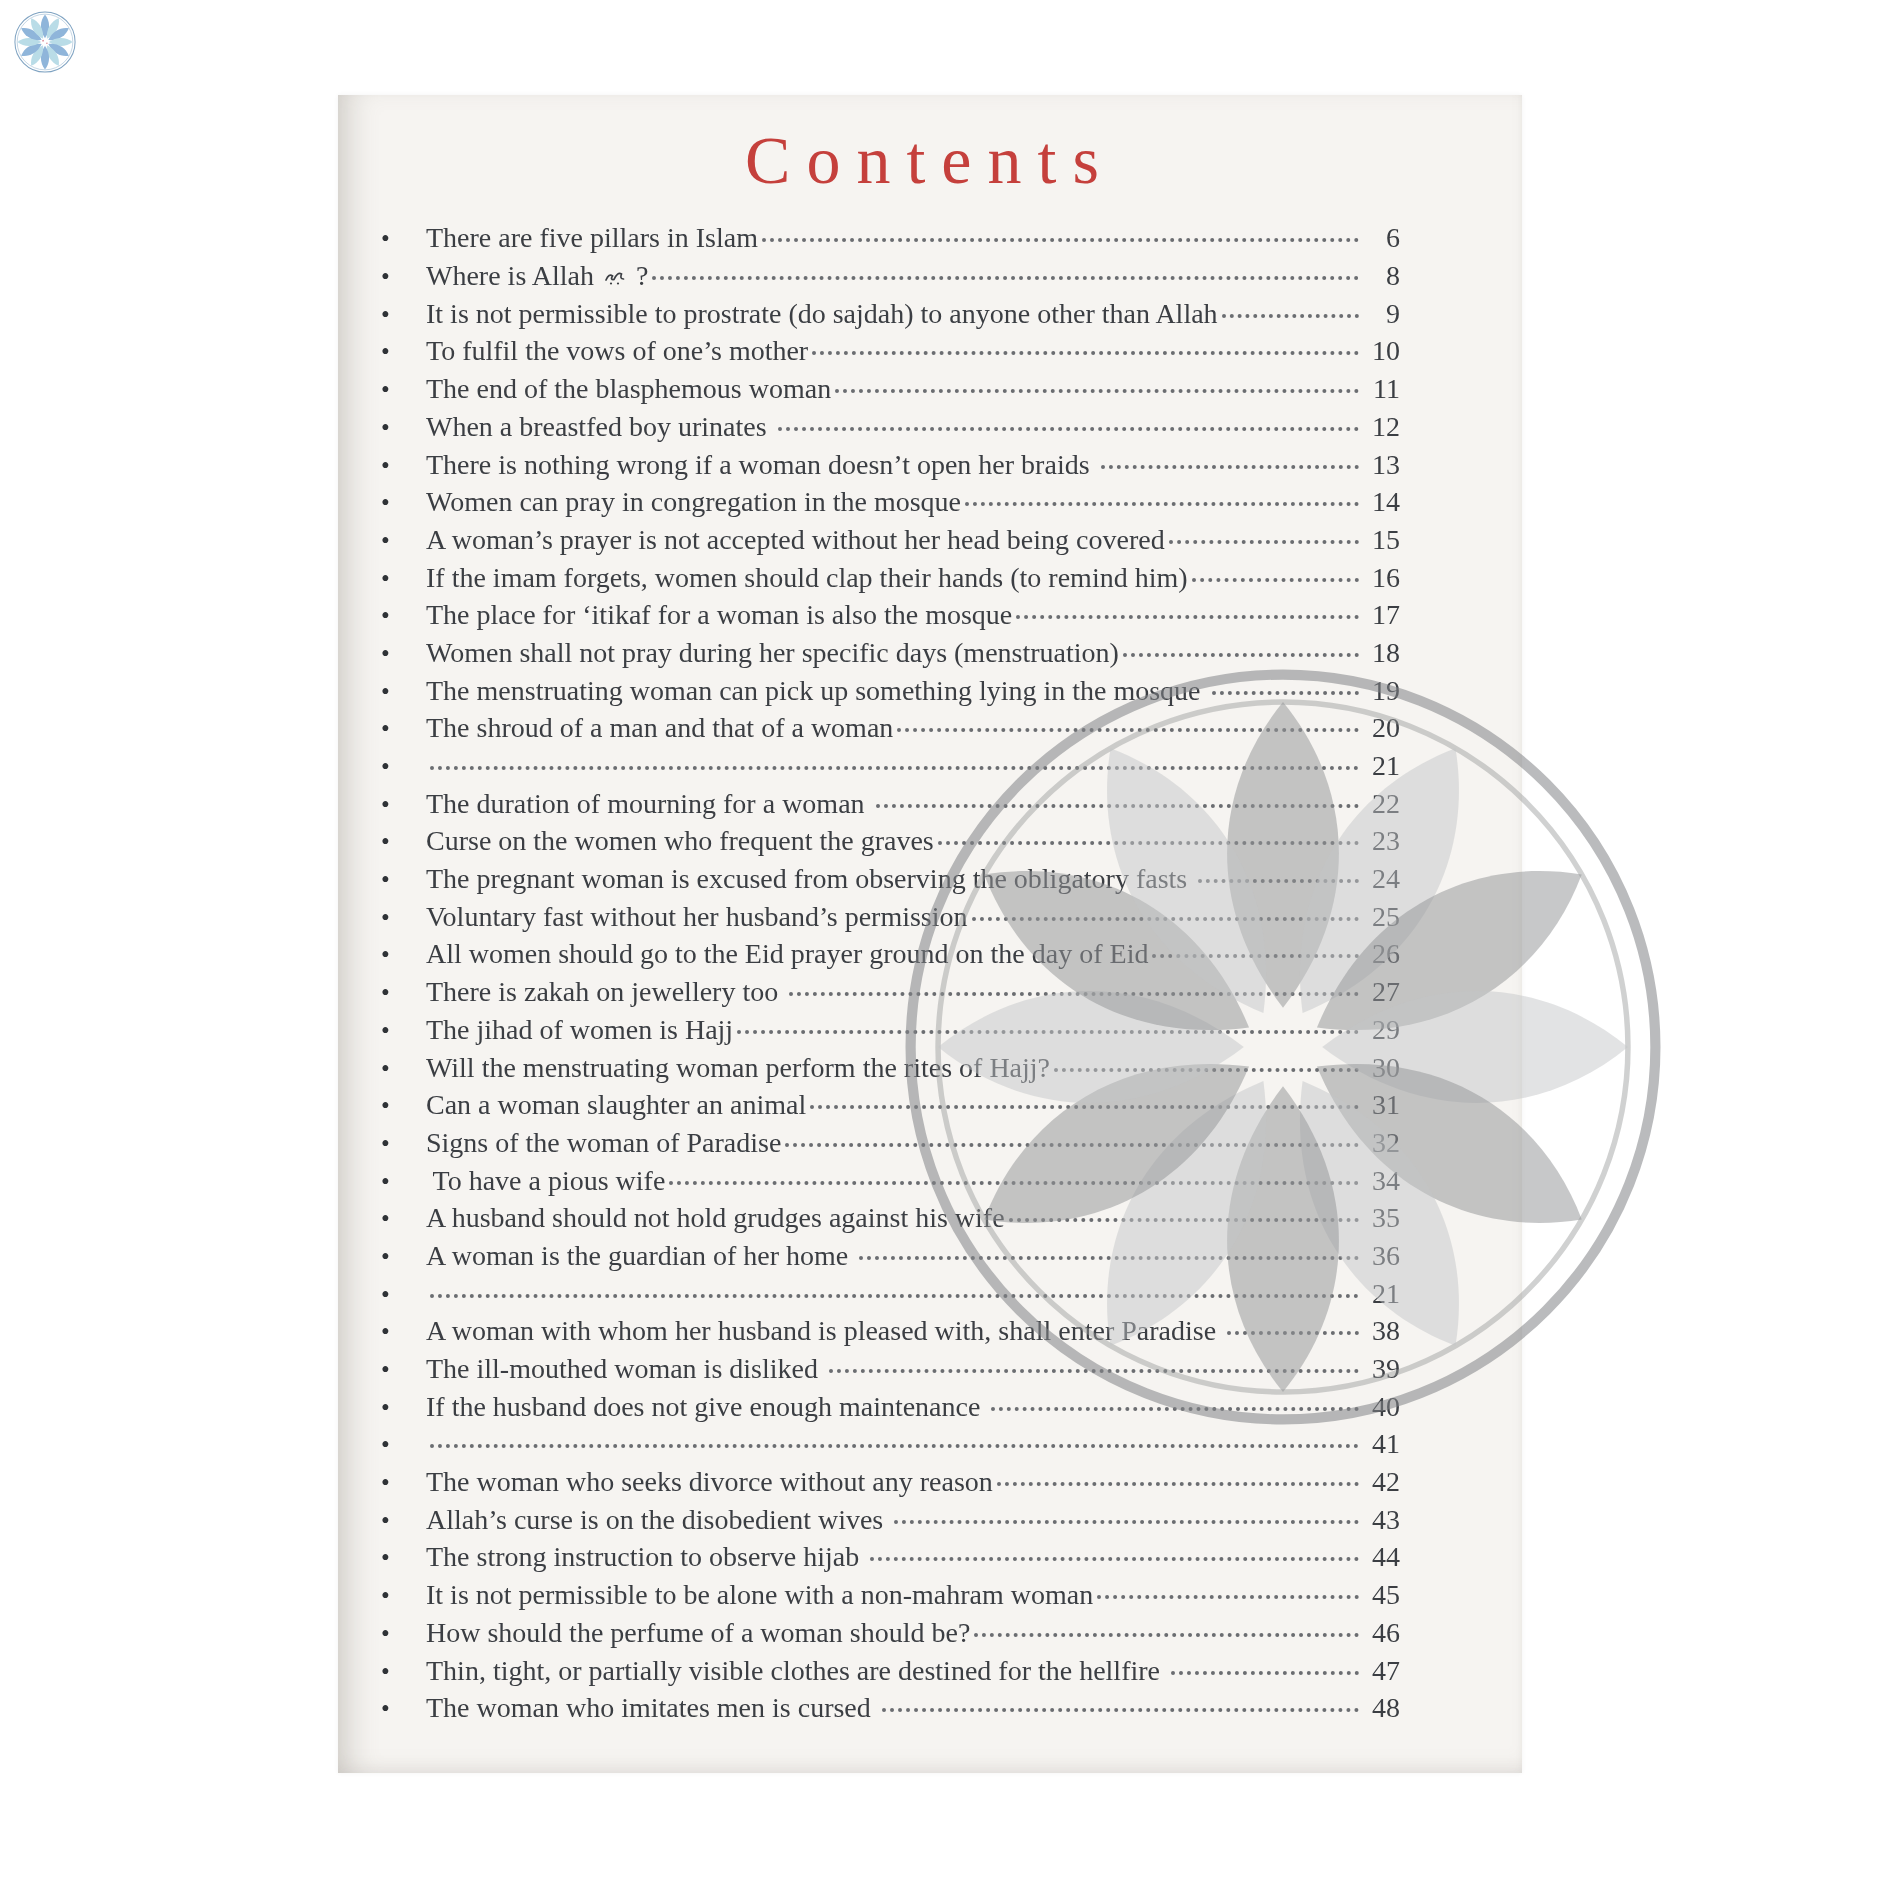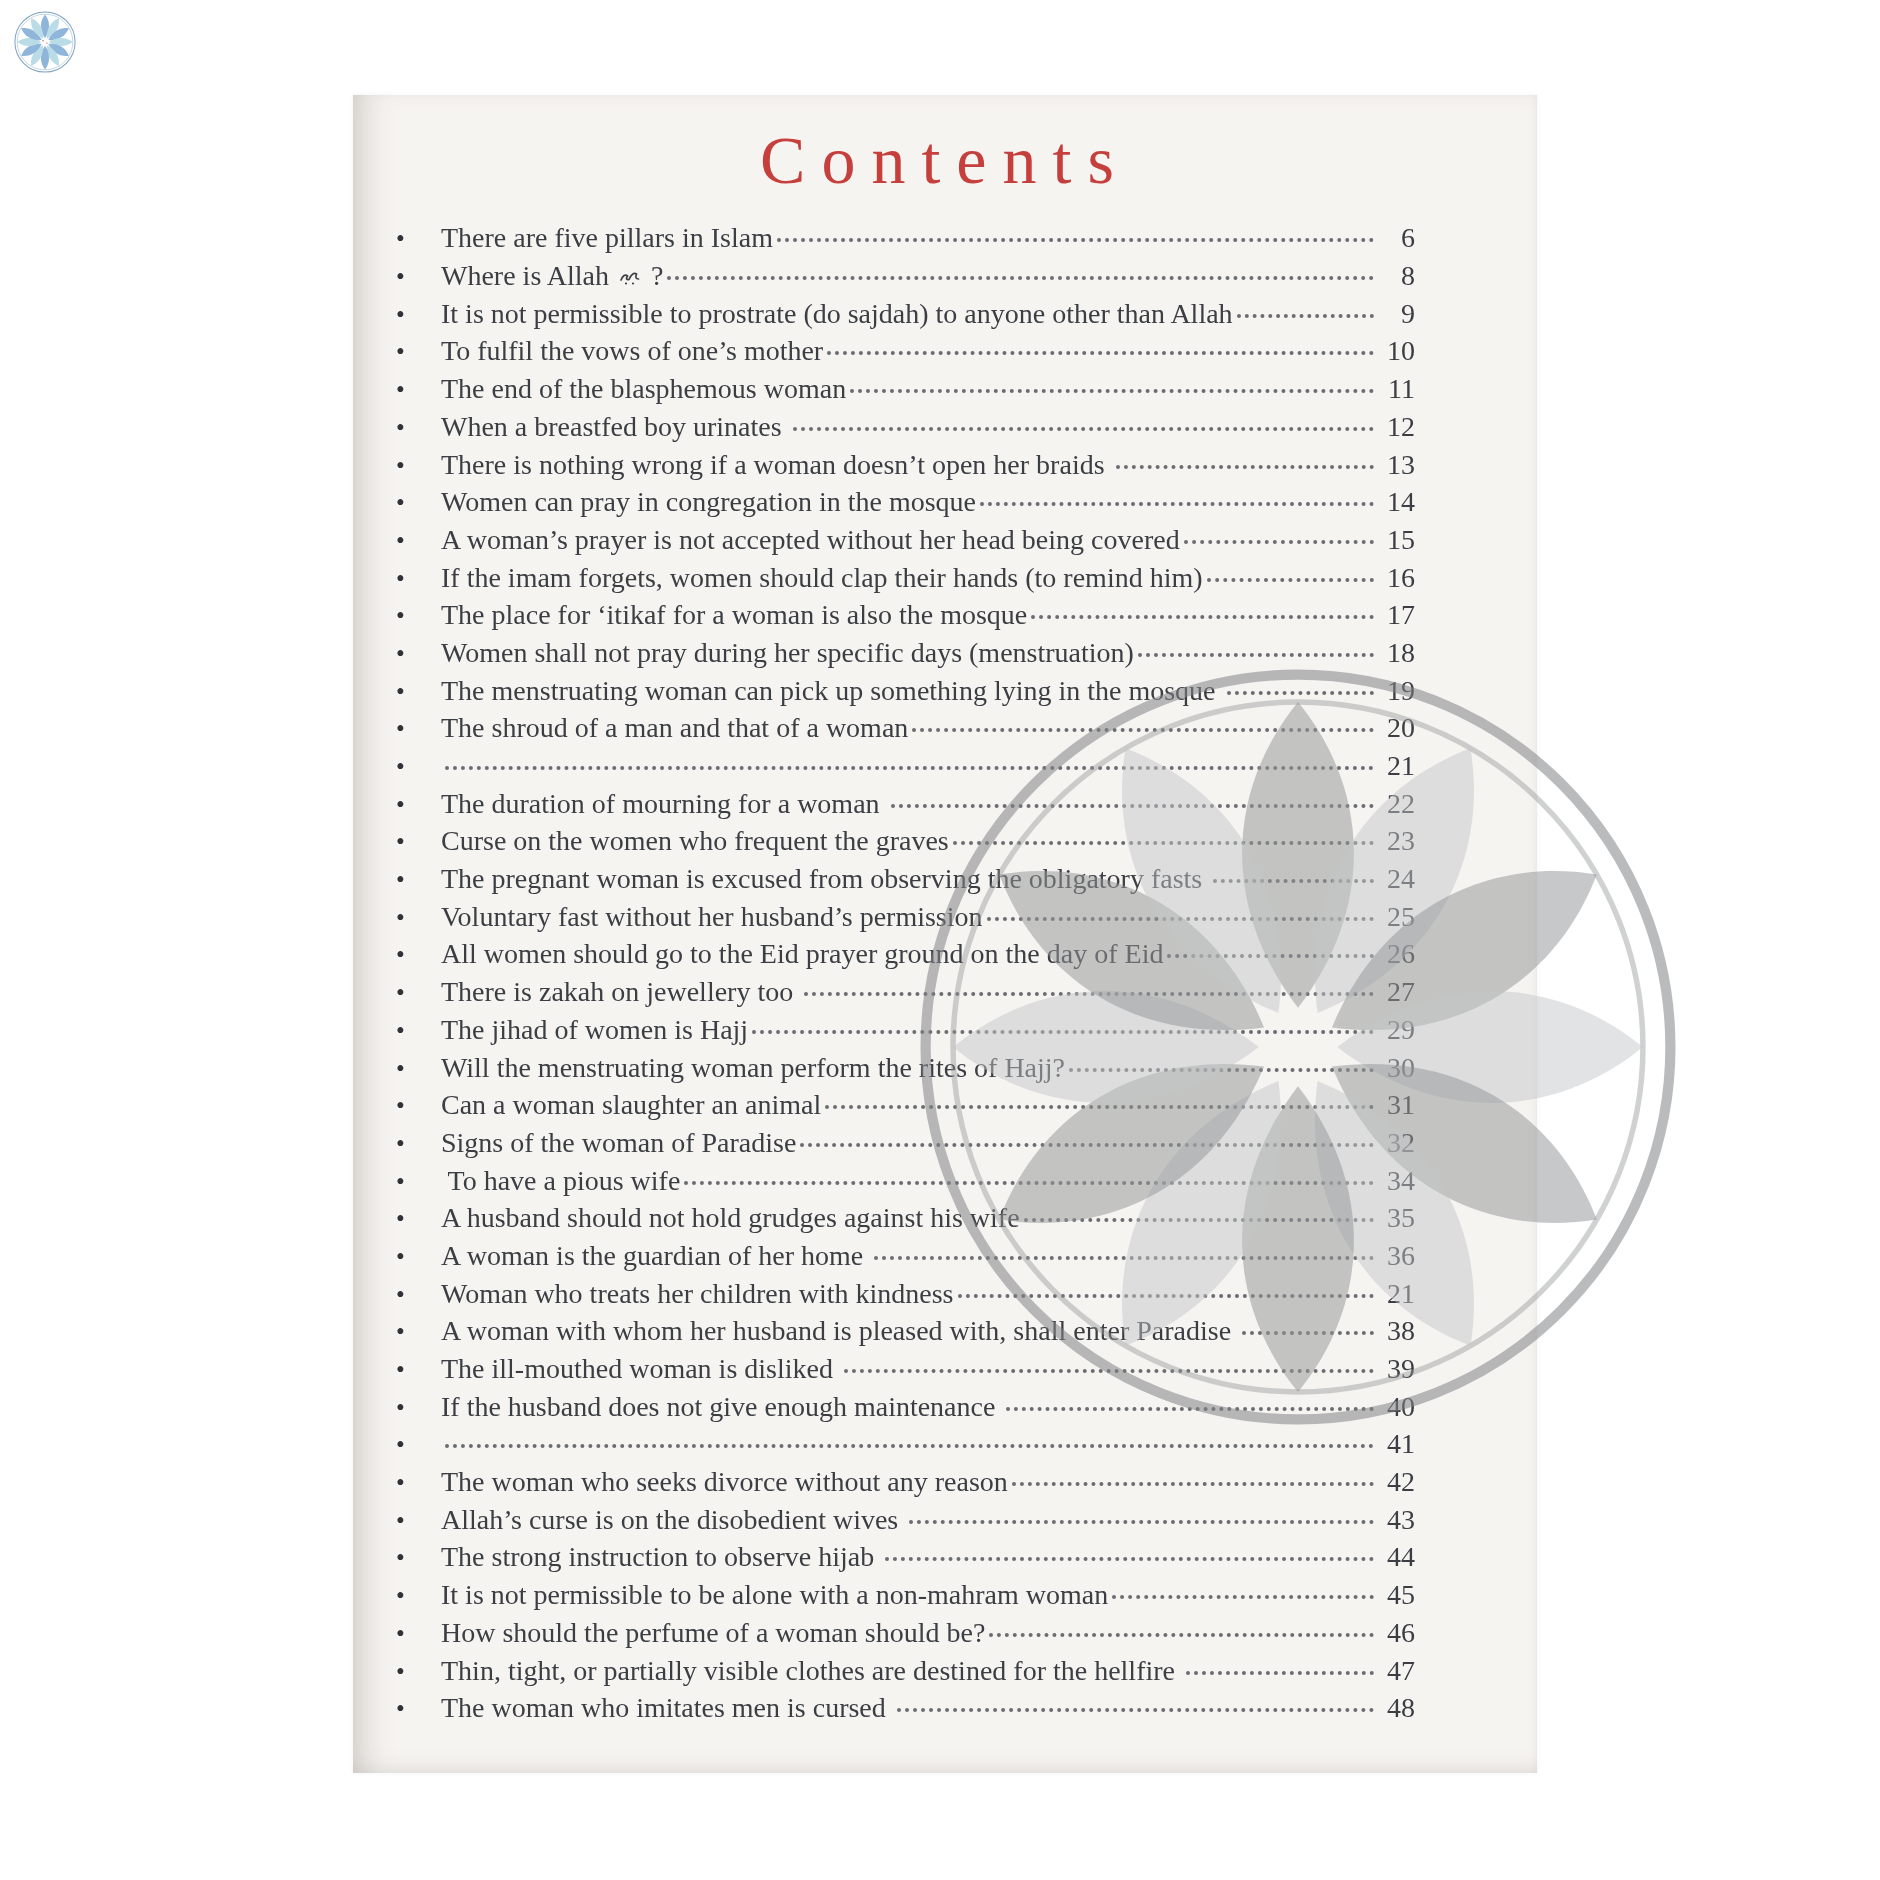--- a/index.html
+++ b/index.html
@@ -6,21 +6,21 @@
   body{
     width:1880px;height:1880px;position:relative;overflow:hidden;
     background:#ffffff;
     font-family:"Liberation Serif","DejaVu Serif",serif;
   }
   
   .corner-logo{position:absolute;left:13px;top:10px;width:64px;height:64px;}
 
   
   .book-page{
-    position:absolute;left:353px;top:95px;width:1184px;height:1678px;
+    position:absolute;left:338px;top:95px;width:1184px;height:1678px;
     background:#f6f4f1;
     box-shadow: inset 26px 0 30px -16px rgba(125,118,110,.30),
                 inset -4px 0 10px -6px rgba(125,118,110,.12),
                 inset 0 -14px 24px -14px rgba(125,118,110,.18),
                 0 0 5px rgba(0,0,0,.05);
   }
   .page-title{
     margin:30px 0 0 0;
     text-align:center;
     font-size:68px;font-weight:400;line-height:1.05;
@@ -286,21 +286,20 @@
 
   <li>
     <span class="bullet">•</span>
     <span class="label">A woman is the guardian of her home </span>
     <span class="dots"></span>
     <span class="pagenum">36</span>
   </li>
 
   <li>
     <span class="bullet">•</span>
-    <span class="label">Woman who treats her children with kindness</span>
     <span class="dots"></span>
     <span class="pagenum">21</span>
   </li>
 
   <li>
     <span class="bullet">•</span>
     <span class="label">A woman with whom her husband is pleased with, shall enter Paradise </span>
     <span class="dots"></span>
     <span class="pagenum">38</span>
   </li>

